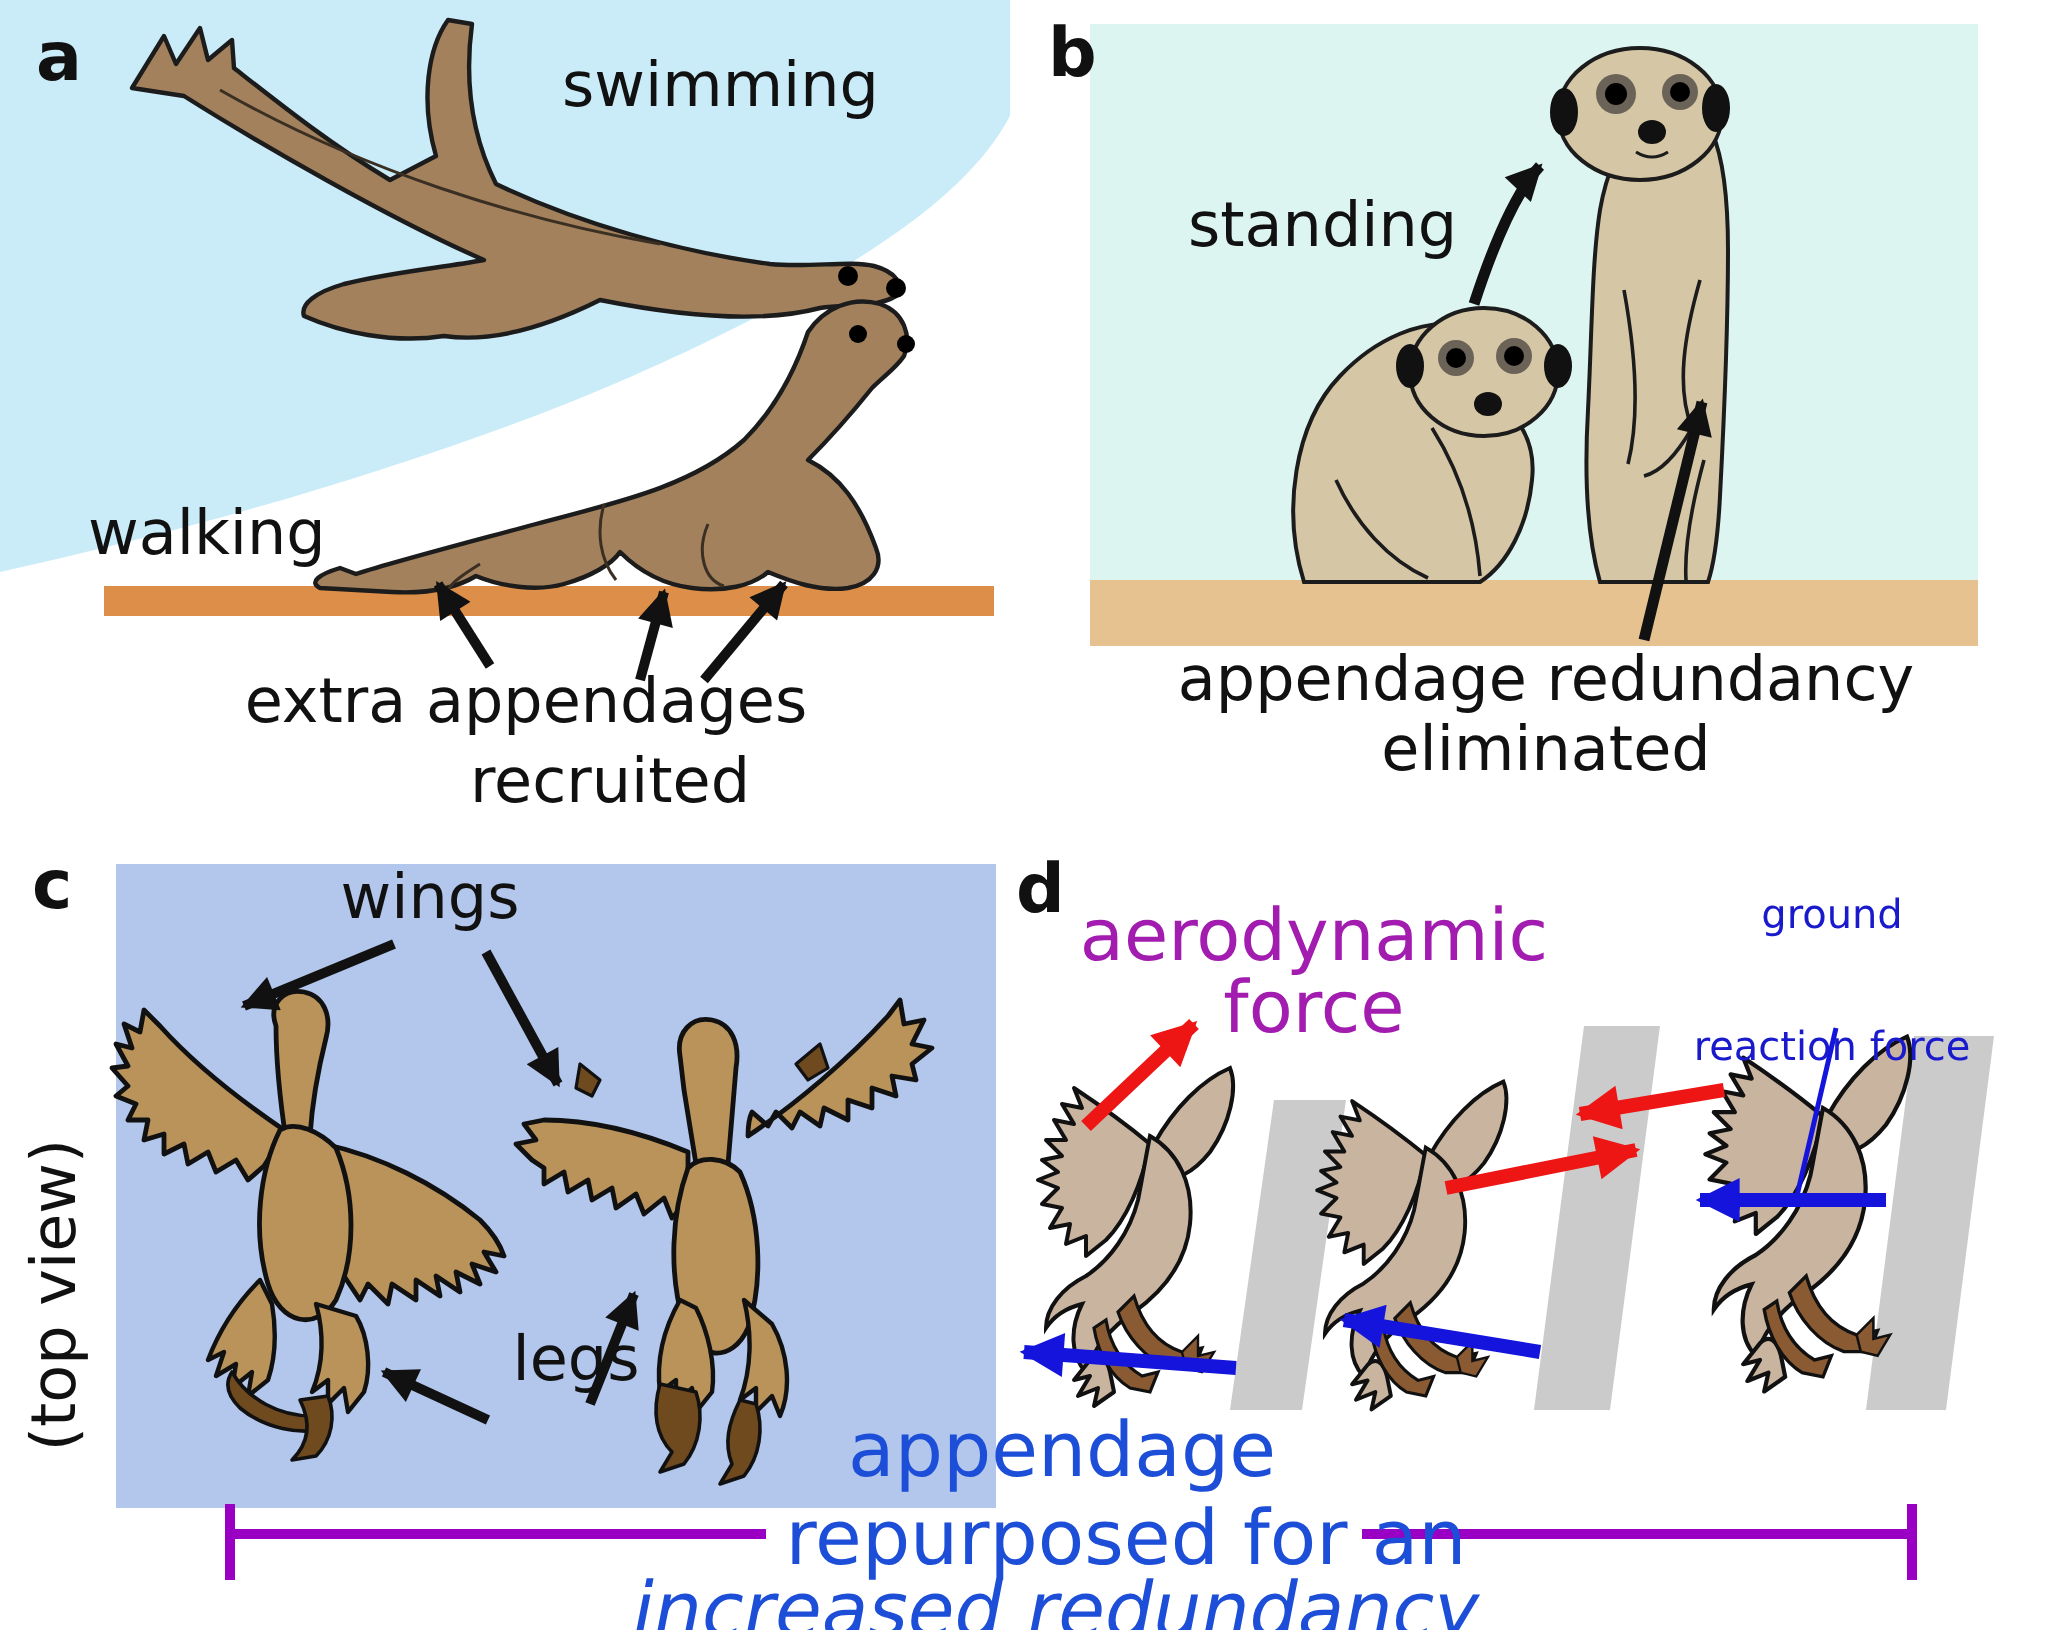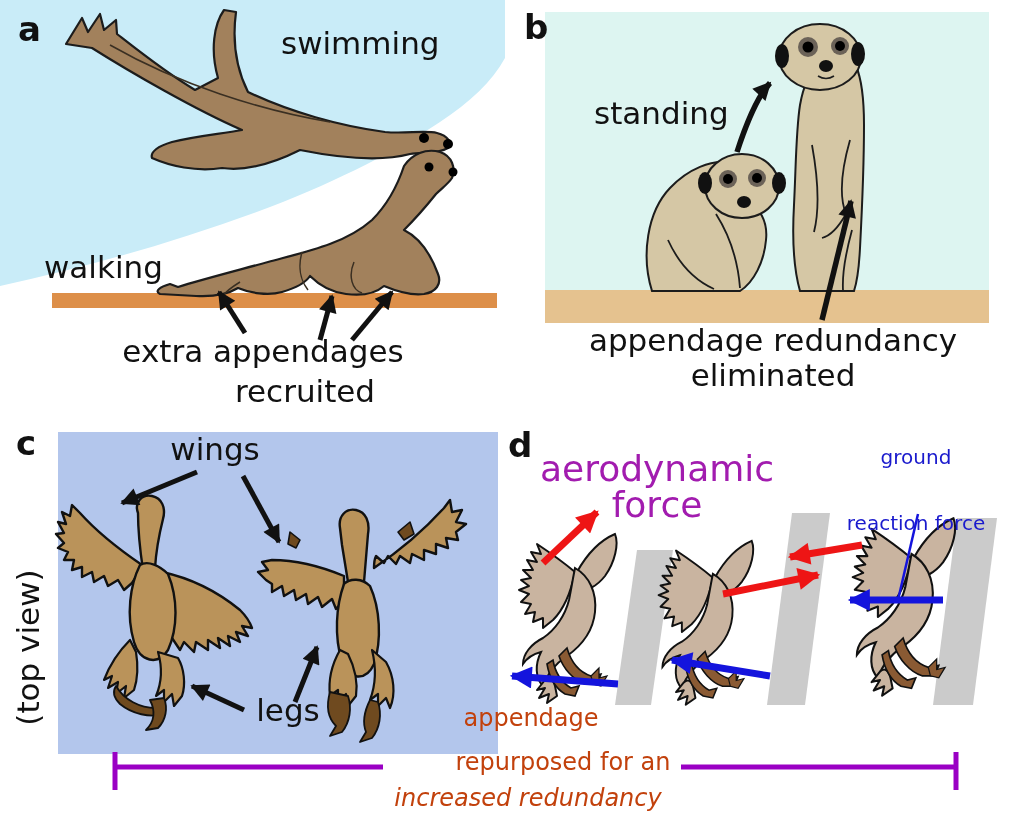--- a/index.html
+++ b/index.html
@@ -6,21 +6,21 @@
   #canvas{
     position:relative;width:1024px;height:815px;background:#ffffff;
     font-family:"DejaVu Sans","Liberation Sans",sans-serif;overflow:hidden;
   }
   #art{position:absolute;left:0;top:0;}
   .lbl{position:absolute;line-height:1;white-space:nowrap;color:#111;font-size:31px;}
   .panel-letter{font-size:34px;font-weight:bold;color:#111;}
   .ctr{transform:translateX(-50%);}
   .orange{color:#a21caf;font-size:36px;}
   .blue{color:#1a1acd;font-size:20px;}
-  .purple{color:#c2410c;font-size:24px;}
+  .purple{color:#1d4ed8;font-size:38px;}
   .rot{
     width:286px;text-align:center;transform:rotate(-90deg);
   }
 </style>
 </head>
 <body>
 
 <div id="canvas">
 
 <svg id="art" width="1024" height="815" viewBox="0 0 1024 815">
@@ -179,21 +179,21 @@
   <div class="lbl ctr" style="left:263px;top:376px;margin-left:42px;">recruited</div>
 
   <div class="lbl panel-letter" style="left:524px;top:10px;">b</div>
   <div class="lbl" style="left:594px;top:98px;">standing</div>
   <div class="lbl ctr" style="left:773px;top:360px;">eliminated</div>
   <div class="lbl ctr" style="left:773px;top:325px;">appendage redundancy</div>
 
   <div class="lbl panel-letter" style="left:16px;top:426px;">c</div>
   <div class="lbl ctr" style="left:215px;top:434px;">wings</div>
   <div class="lbl rot" style="left:-115px;top:632px;">(top view)</div>
-  <div class="lbl ctr" style="left:288px;top:695px;text-align:center;">legs</div>
+  <div class="lbl ctr" style="left:288px;top:665px;text-align:center;">legs</div>
 
   <div class="lbl panel-letter" style="left:508px;top:428px;">d</div>
   <div class="lbl orange ctr" style="left:657px;top:451px;">aerodynamic</div>
   <div class="lbl orange ctr" style="left:657px;top:487px;">force</div>
   <div class="lbl blue ctr" style="left:916px;top:447px;">ground</div>
   <div class="lbl blue ctr" style="left:916px;top:503px;margin-top:10px;">reaction force</div>
 
   <div class="lbl purple ctr" style="left:531px;top:706px;">appendage</div>
   <div class="lbl purple ctr" style="left:529px;top:750px;margin-left:34px;">repurposed for an</div>
   <div class="lbl purple ctr" style="left:528px;top:786px;font-style:italic;">increased redundancy</div>

